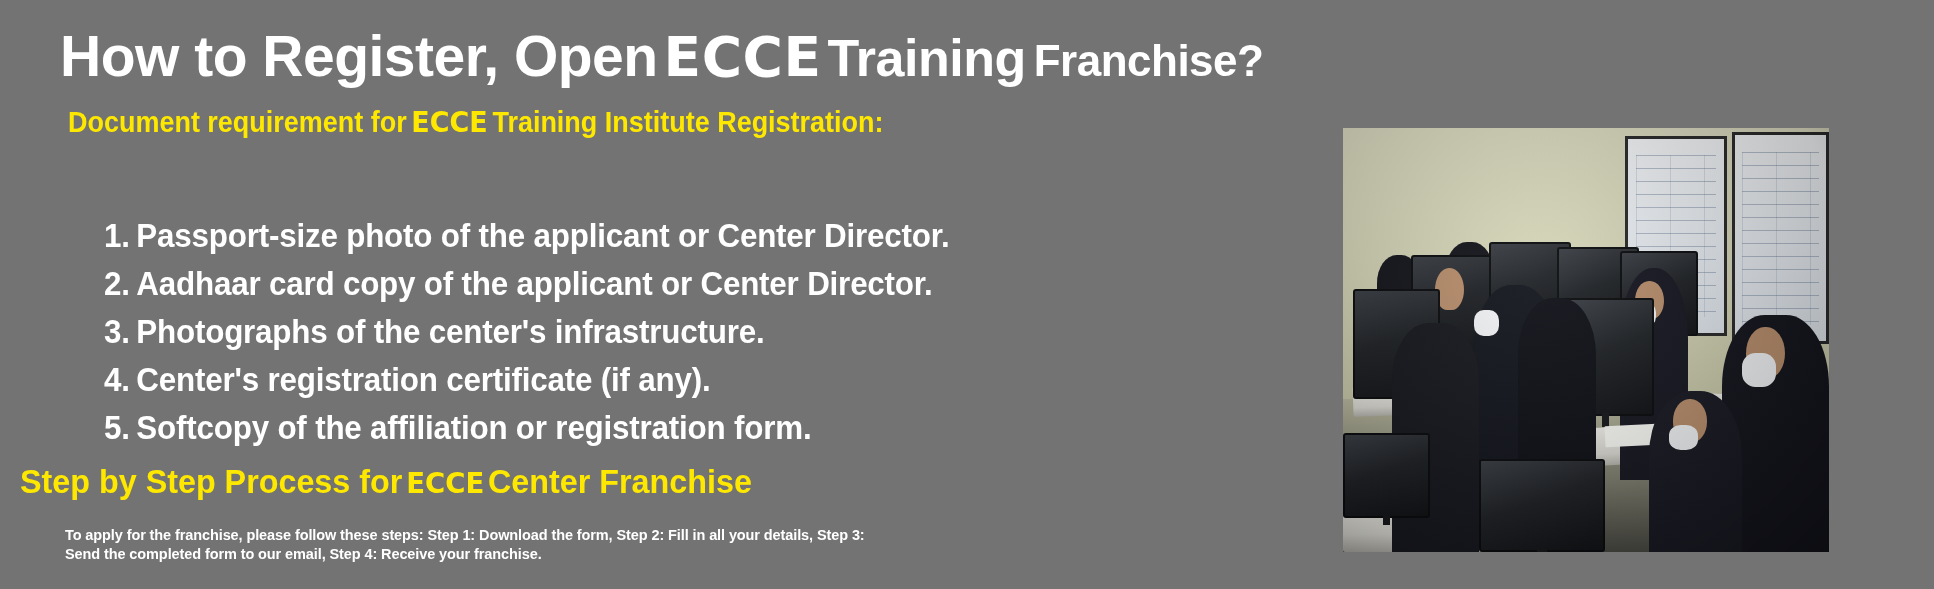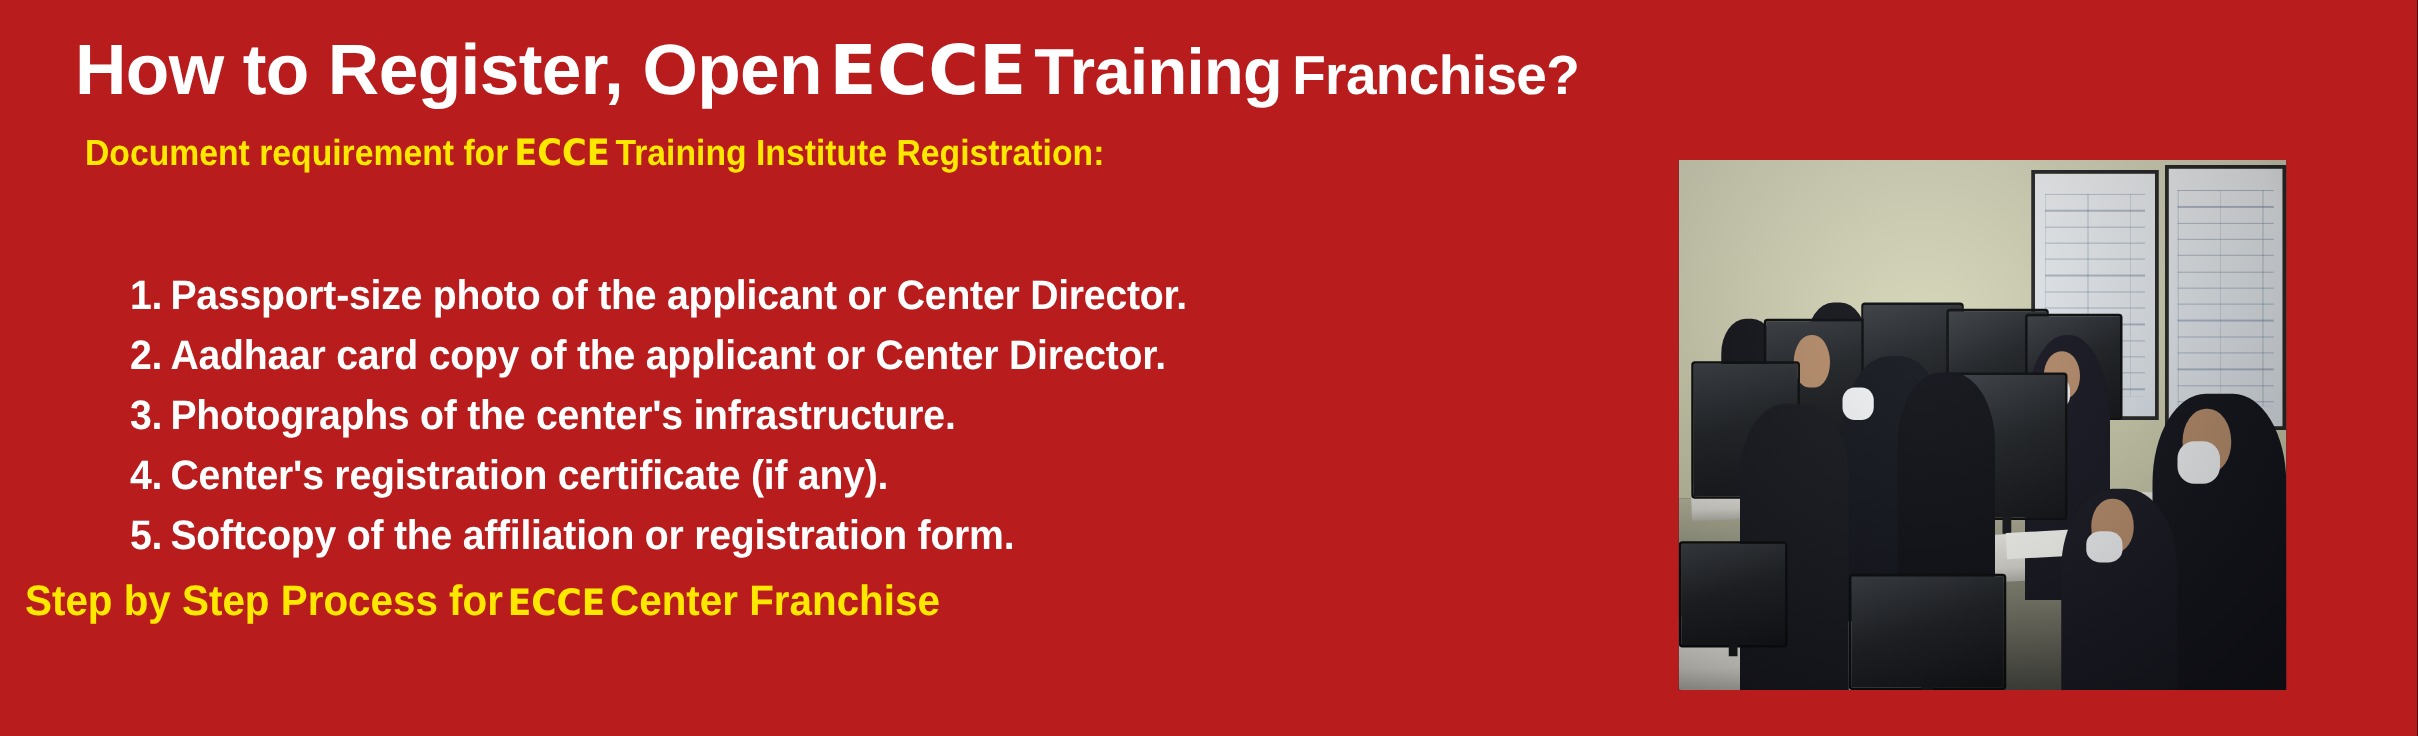--- a/index.html
+++ b/index.html
@@ -7,21 +7,21 @@
     padding: 0;
     background: #000000;
   }
   body {
     font-family: "Liberation Sans", sans-serif;
   }
   .slide {
     position: relative;
     width: 1934px;
     height: 589px;
-    background: #b91c1c;
+    background: #737373;
     overflow: hidden;
   }
 
   
   .headline {
     position: absolute;
     left: 60px;
     top: 28px;
     white-space: nowrap;
     color: #ffffff;
@@ -272,20 +272,21 @@
     <li><span class="num">2.</span><span>Aadhaar card copy of the applicant or Center Director.</span></li>
     <li><span class="num">3.</span><span>Photographs of the center's infrastructure.</span></li>
     <li><span class="num">4.</span><span>Center's registration certificate (if any).</span></li>
     <li><span class="num">5.</span><span>Softcopy of the affiliation or registration form.</span></li>
   </ul>
 
   <div class="step-heading">
     <span>Step by Step Process for</span><span class="step-ecce">ECCE</span><span>Center Franchise</span>
   </div>
 
+  <p class="fineprint">To apply for the franchise, please follow these steps: Step 1: Download the form, Step 2: Fill in all your details, Step 3: Send the completed form to our email, Step 4: Receive your franchise.</p>
 
   <div class="photo">
     <div class="photo-scene">
       <div class="wall"></div>
       <div class="wall-lower"></div>
 
       <div class="board b1">
           <div class="board-lines"></div>
         </div>
       <div class="board b2">

